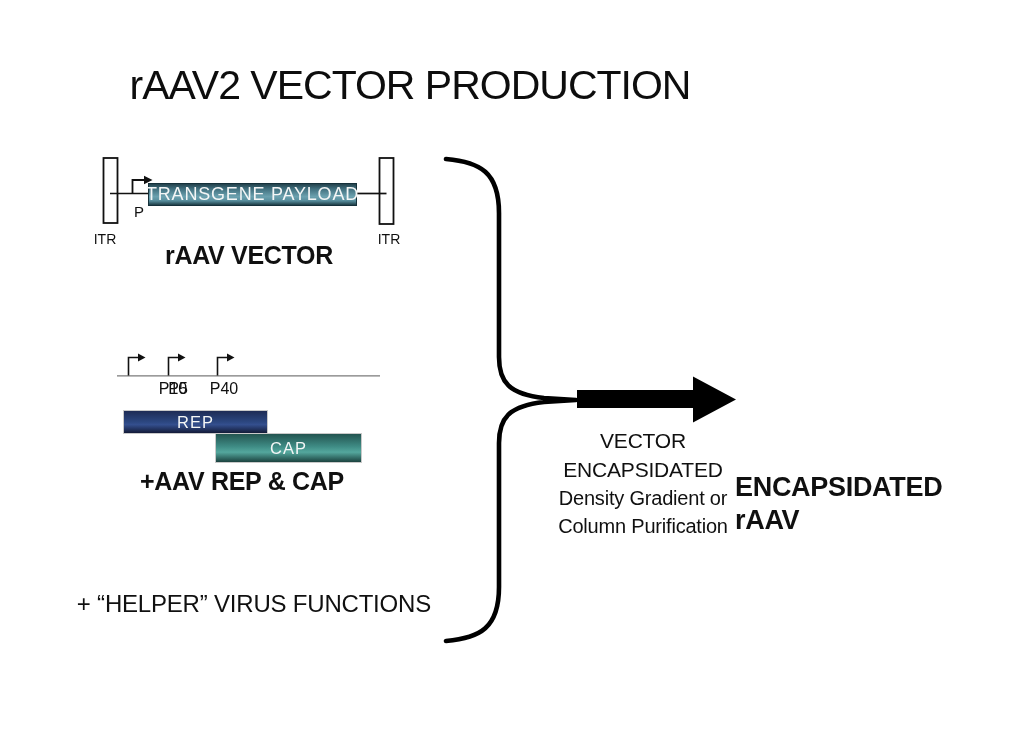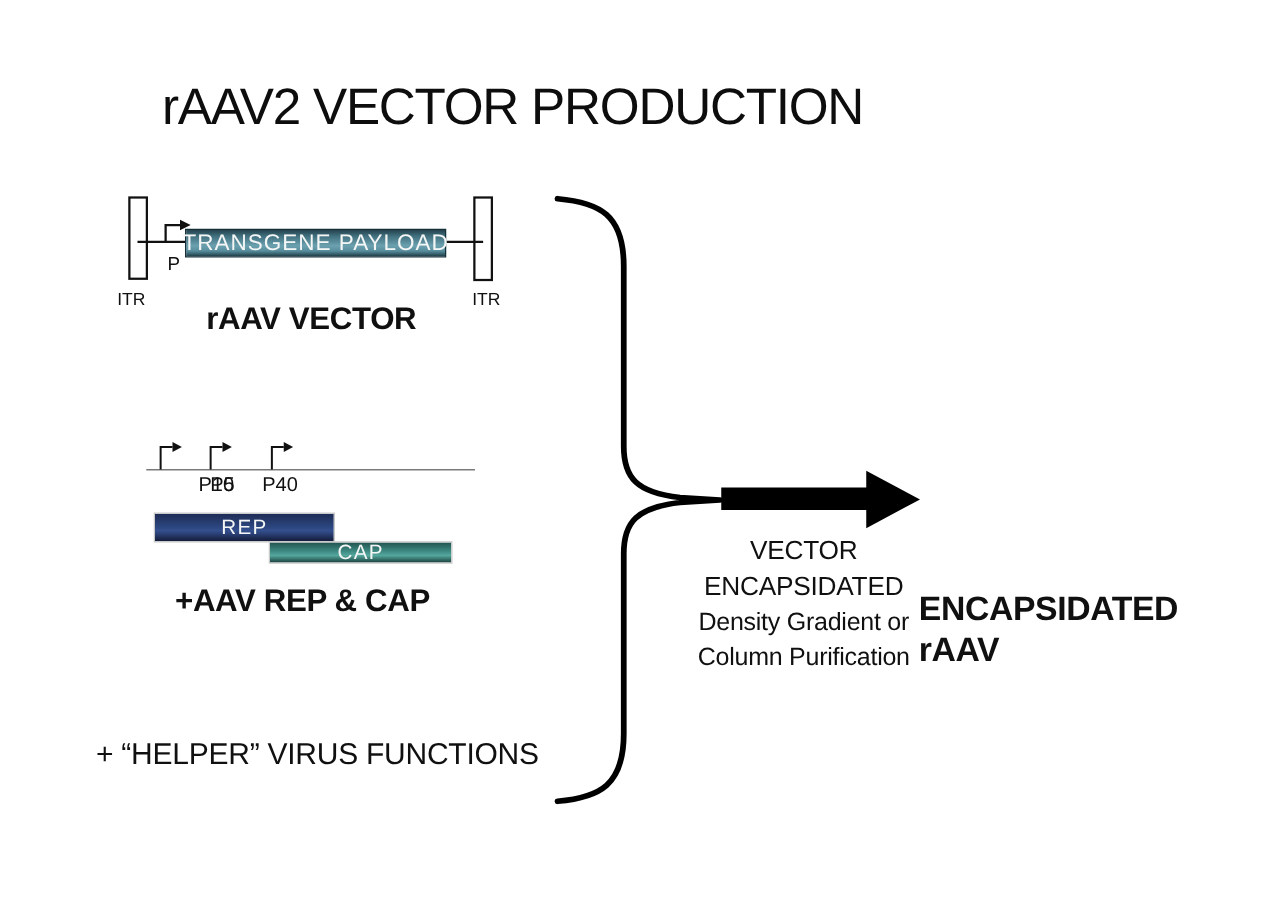--- a/index.html
+++ b/index.html
@@ -21,21 +21,21 @@
     left:148px; top:183px; width:209px; height:23px;
     background:linear-gradient(180deg,#24424c 0%,#3f6d7c 22%,#6ba1af 60%,#578d9c 80%,#1e3d46 100%);
     border:1.5px solid #15303a; font-size:18px; letter-spacing:0.8px;
   }
   .rep-box {
     left:123px; top:410px; width:145px; height:24px;
     background:linear-gradient(180deg,#1e2c55 0%,#2c4781 50%,#344f8e 62%,#131b38 100%);
     border:1px solid #c9c9c9; font-size:16.5px; letter-spacing:1px;
   }
   .cap-box {
-    left:215px; top:433px; width:147px; height:18px;
+    left:215px; top:433px; width:147px; height:30px;
     background:linear-gradient(180deg,#235450 0%,#3f8c85 45%,#54a79d 65%,#1b423f 100%);
     border:1px solid #c9c9c9; font-size:16.5px; letter-spacing:1px;
   }
   .itr-label { width:40px; text-align:center; font-size:14px; }
   .itr-left-label  { left:85px;  top:231px; }
   .itr-right-label { left:369px; top:231px; }
   .p-label { left:129px; top:203px; width:20px; text-align:center; font-size:15px; }
   .construct-caption { font-weight:700; font-size:25px; letter-spacing:-0.3px; text-align:center; }
   .raav-vector-caption { left:139px; top:241px; width:220px; }
   .repcap-caption { left:112px; top:467px; width:260px; }

